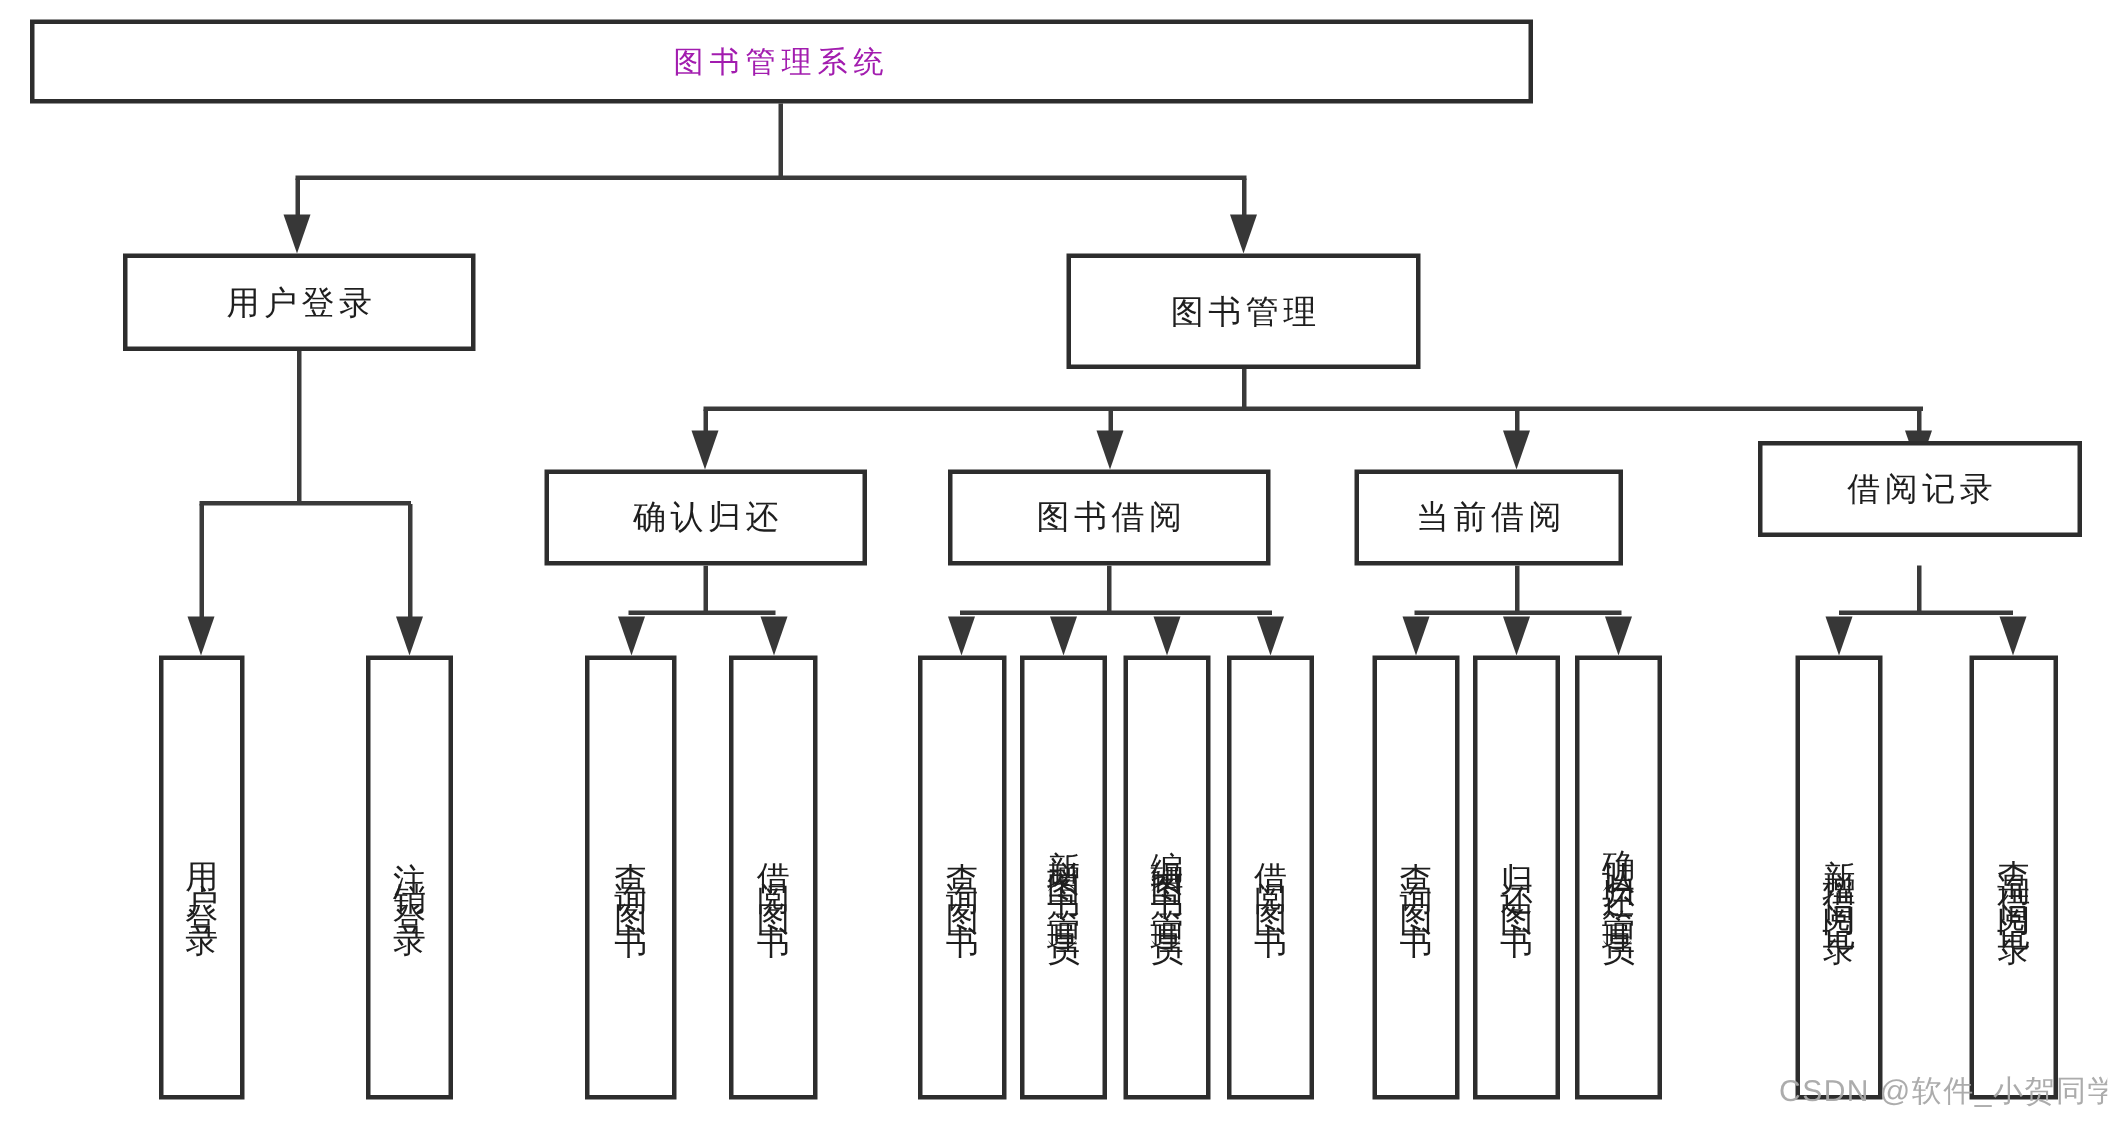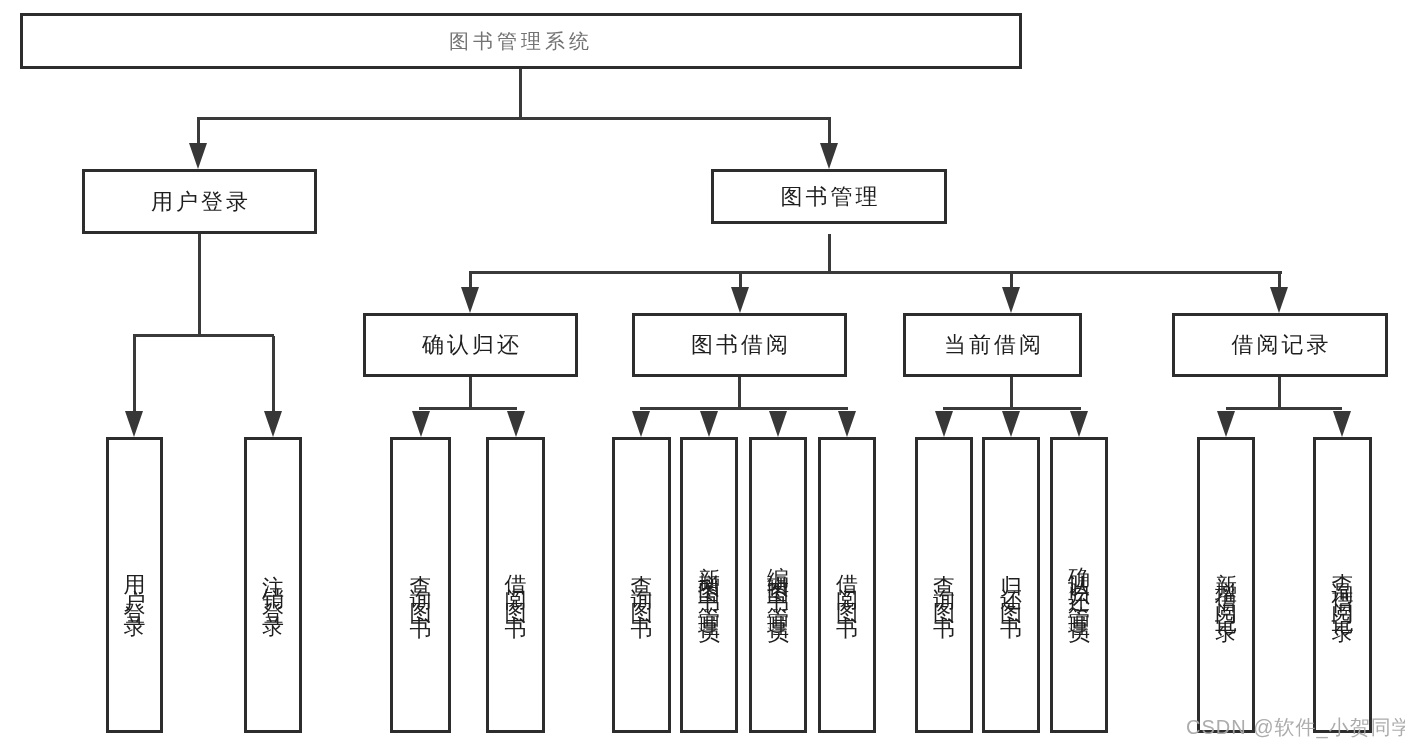--- a/index.html
+++ b/index.html
@@ -28,21 +28,21 @@
   .hlabel {
     font-size: 22px;
     letter-spacing: 3px;
     color: #1e1e1e;
     white-space: nowrap;
     text-indent: 3px;
   }
   .root-label {
     font-size: 20px;
     letter-spacing: 4px;
-    color: #737373;
+    color: #a21caf;
     white-space: nowrap;
   }
   .vlabel {
     writing-mode: vertical-rl;
     text-orientation: mixed;
     font-size: 22px;
     color: #1e1e1e;
     line-height: 1;
   }
   .ls-wide  { letter-spacing: 14px; }
@@ -87,21 +87,21 @@
   <div class="vline" style="left:519px; top:68px; height:51px;"></div>
   <div class="hline" style="left:197px; top:117px; width:634px;"></div>
   <div class="vline" style="left:197px; top:119px; height:28px;"></div>
   <div class="arr" style="left:189px; top:143px;"></div>
   <div class="vline" style="left:828px; top:119px; height:28px;"></div>
   <div class="arr" style="left:820px; top:143px;"></div>
 
   <div class="box" style="left:82px; top:169px; width:235px; height:65px;">
     <span class="hlabel">用户登录</span>
   </div>
-  <div class="box" style="left:711px; top:169px; width:236px; height:55px;">
+  <div class="box" style="left:711px; top:169px; width:236px; height:77px;">
     <span class="hlabel">图书管理</span>
   </div>
 
   <div class="vline" style="left:198px; top:234px; height:102px;"></div>
   <div class="hline" style="left:133px; top:334px; width:141px;"></div>
   <div class="vline" style="left:133px; top:336px; height:78px;"></div>
   <div class="arr" style="left:125px; top:411px;"></div>
   <div class="vline" style="left:272px; top:336px; height:78px;"></div>
   <div class="arr" style="left:264px; top:411px;"></div>
 
@@ -118,21 +118,21 @@
 
   <div class="box" style="left:363px; top:313px; width:215px; height:64px;">
     <span class="hlabel">确认归还</span>
   </div>
   <div class="box" style="left:632px; top:313px; width:215px; height:64px;">
     <span class="hlabel">图书借阅</span>
   </div>
   <div class="box" style="left:903px; top:313px; width:179px; height:64px;">
     <span class="hlabel">当前借阅</span>
   </div>
-  <div class="box" style="left:1172px; top:313px; width:216px; height:64px;">
+  <div class="box" style="left:1172px; top:294px; width:216px; height:64px;">
     <span class="hlabel">借阅记录</span>
   </div>
 
   <div class="vline" style="left:469px; top:377px; height:31px;"></div>
   <div class="hline" style="left:419px; top:407px; width:98px;"></div>
   <div class="arr" style="left:412px; top:411px;"></div>
   <div class="arr" style="left:507px; top:411px;"></div>
 
   <div class="vline" style="left:738px; top:377px; height:31px;"></div>
   <div class="hline" style="left:640px; top:407px; width:208px;"></div>

